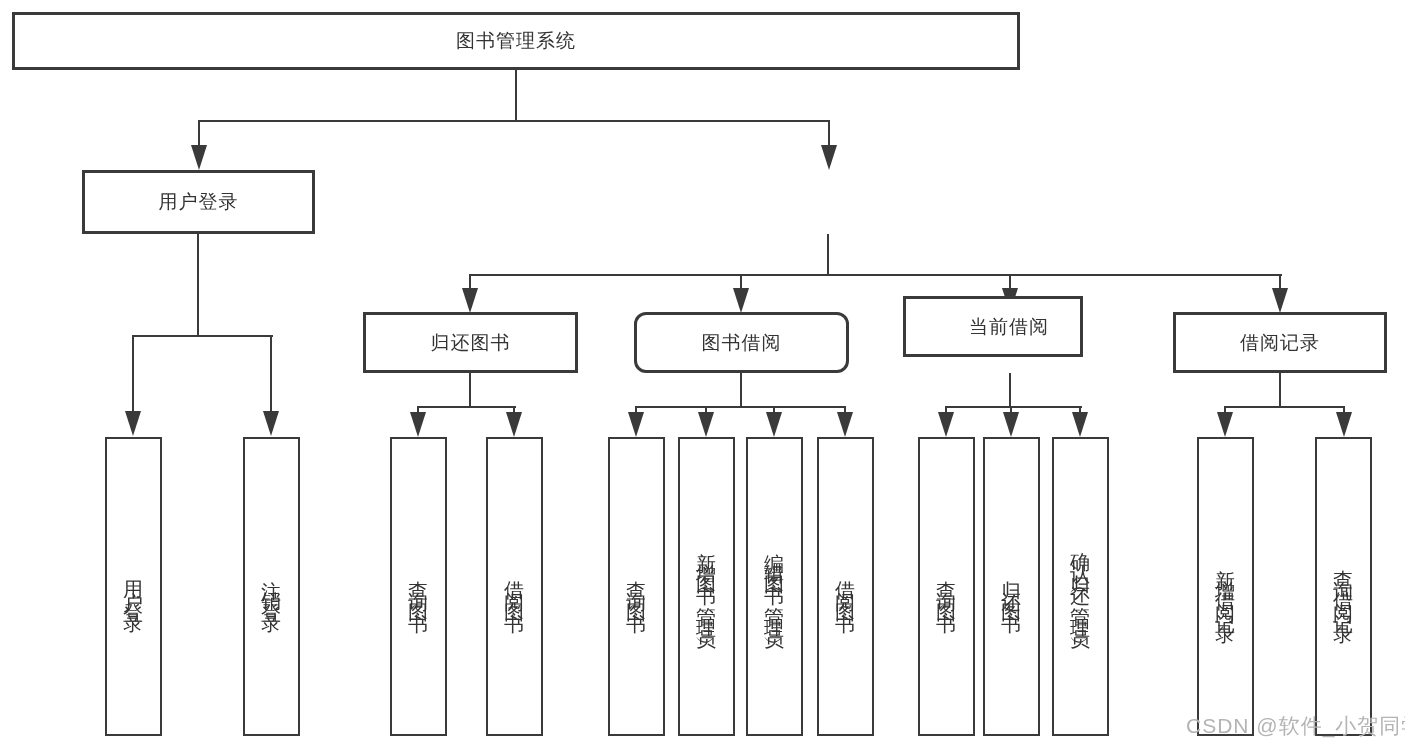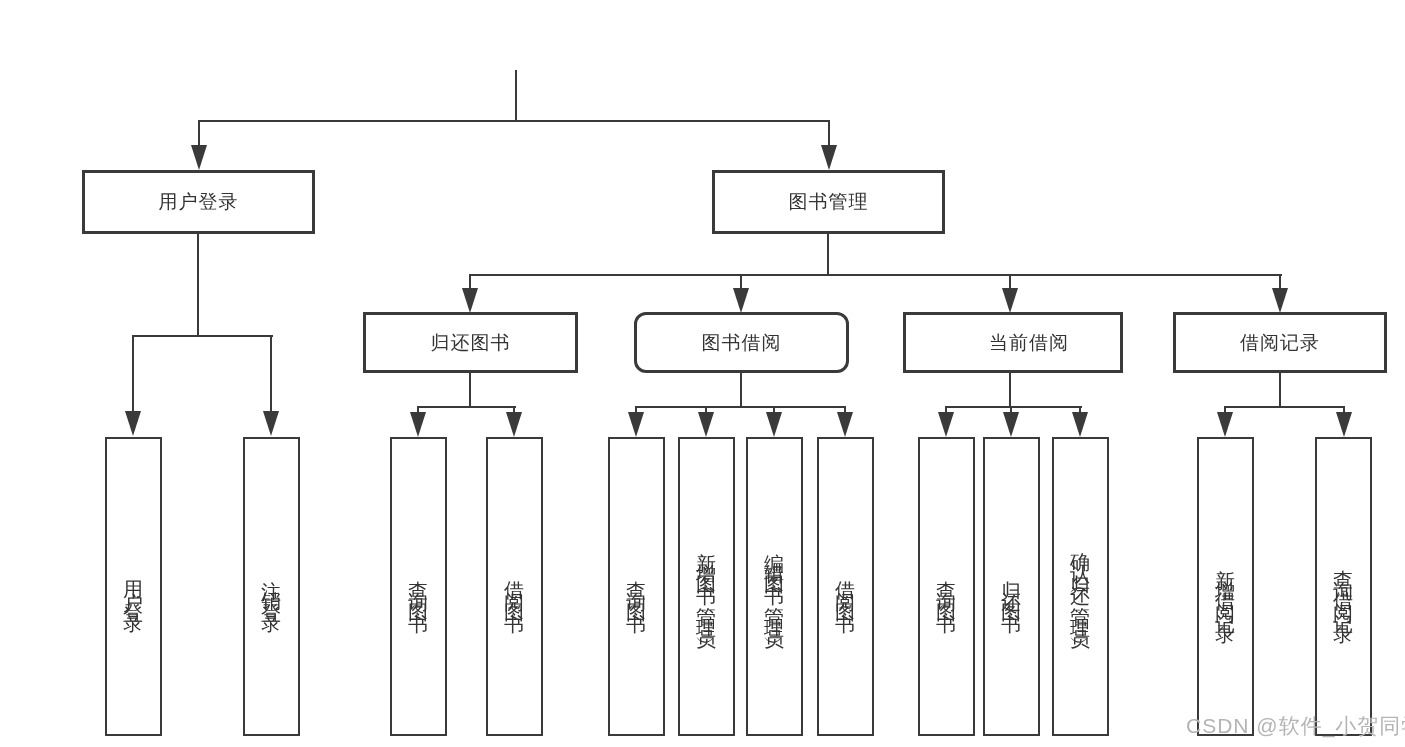--- a/index.html
+++ b/index.html
@@ -73,33 +73,33 @@
     letter-spacing:1px;
     z-index:4;
     white-space:nowrap;
   }
 </style>
 </head>
 <body>
 
 <div class="canvas">
 
+  <div class="node" style="left:12px;top:12px;width:1008px;height:58px;">
+    <span>图书管理系统</span>
+  </div>
 
   <div class="vline" style="left:515px;top:70px;height:50px;"></div>
   <div class="hline" style="left:198px;top:120px;width:632px;"></div>
   <div class="vline" style="left:198px;top:120px;height:26px;"></div>
   <div class="arrow" style="left:191px;top:145px;"></div>
   <div class="vline" style="left:828px;top:120px;height:26px;"></div>
   <div class="arrow" style="left:821px;top:145px;"></div>
 
   <div class="node" style="left:82px;top:170px;width:233px;height:64px;">
     <span>用户登录</span>
-  </div>
-  <div class="node" style="left:712px;top:170px;width:233px;height:64px;">
-    <span>图书管理</span>
   </div>
 
   <div class="vline" style="left:197px;top:234px;height:101px;"></div>
   <div class="hline" style="left:132px;top:335px;width:141px;"></div>
   <div class="vline" style="left:132px;top:335px;height:77px;"></div>
   <div class="arrow" style="left:125px;top:411px;"></div>
   <div class="vline" style="left:270px;top:335px;height:77px;"></div>
   <div class="arrow" style="left:263px;top:411px;"></div>
 
   <div class="vline" style="left:827px;top:234px;height:40px;"></div>
@@ -112,21 +112,21 @@
   <div class="arrow" style="left:1002px;top:288px;"></div>
   <div class="vline" style="left:1279px;top:274px;height:16px;"></div>
   <div class="arrow" style="left:1272px;top:288px;"></div>
 
   <div class="node" style="left:363px;top:312px;width:215px;height:61px;">
     <span>归还图书</span>
   </div>
   <div class="node" style="left:634px;top:312px;width:215px;height:61px;border-radius:12px;">
     <span>图书借阅</span>
   </div>
-  <div class="node" style="left:903px;top:312px;width:220px;height:61px;padding-left:32px;">
+  <div class="node" style="left:903px;top:296px;width:180px;height:61px;padding-left:32px;">
     <span>当前借阅</span>
   </div>
   <div class="node" style="left:1173px;top:312px;width:214px;height:61px;">
     <span>借阅记录</span>
   </div>
 
   <div class="vline" style="left:469px;top:373px;height:33px;"></div>
   <div class="hline" style="left:417px;top:406px;width:99px;"></div>
   <div class="vline" style="left:417px;top:406px;height:7px;"></div>
   <div class="arrow" style="left:410px;top:412px;"></div>

